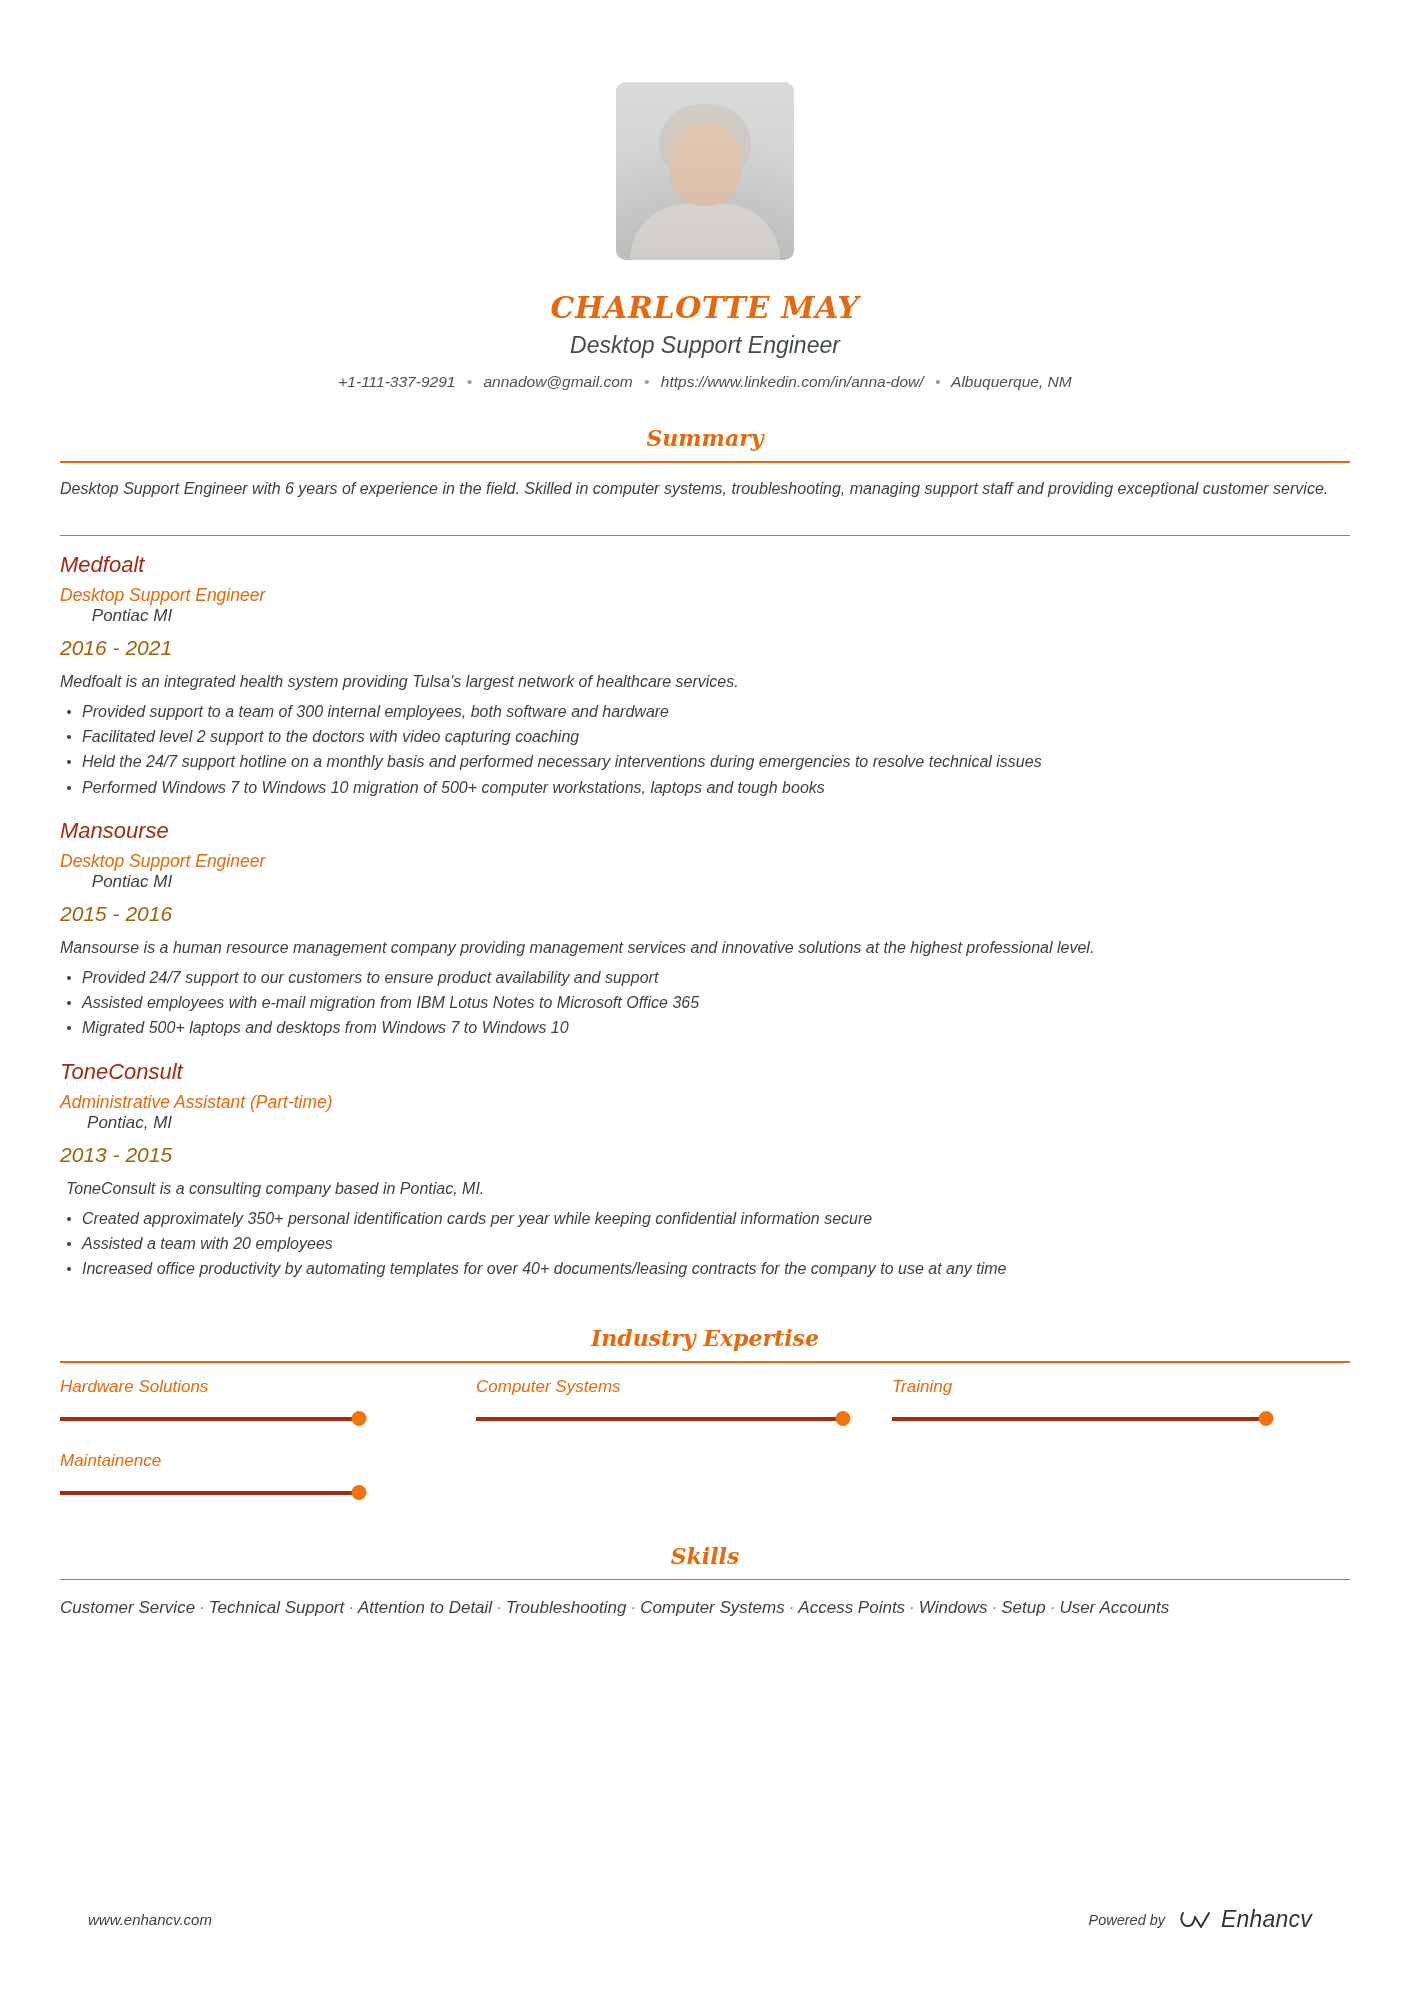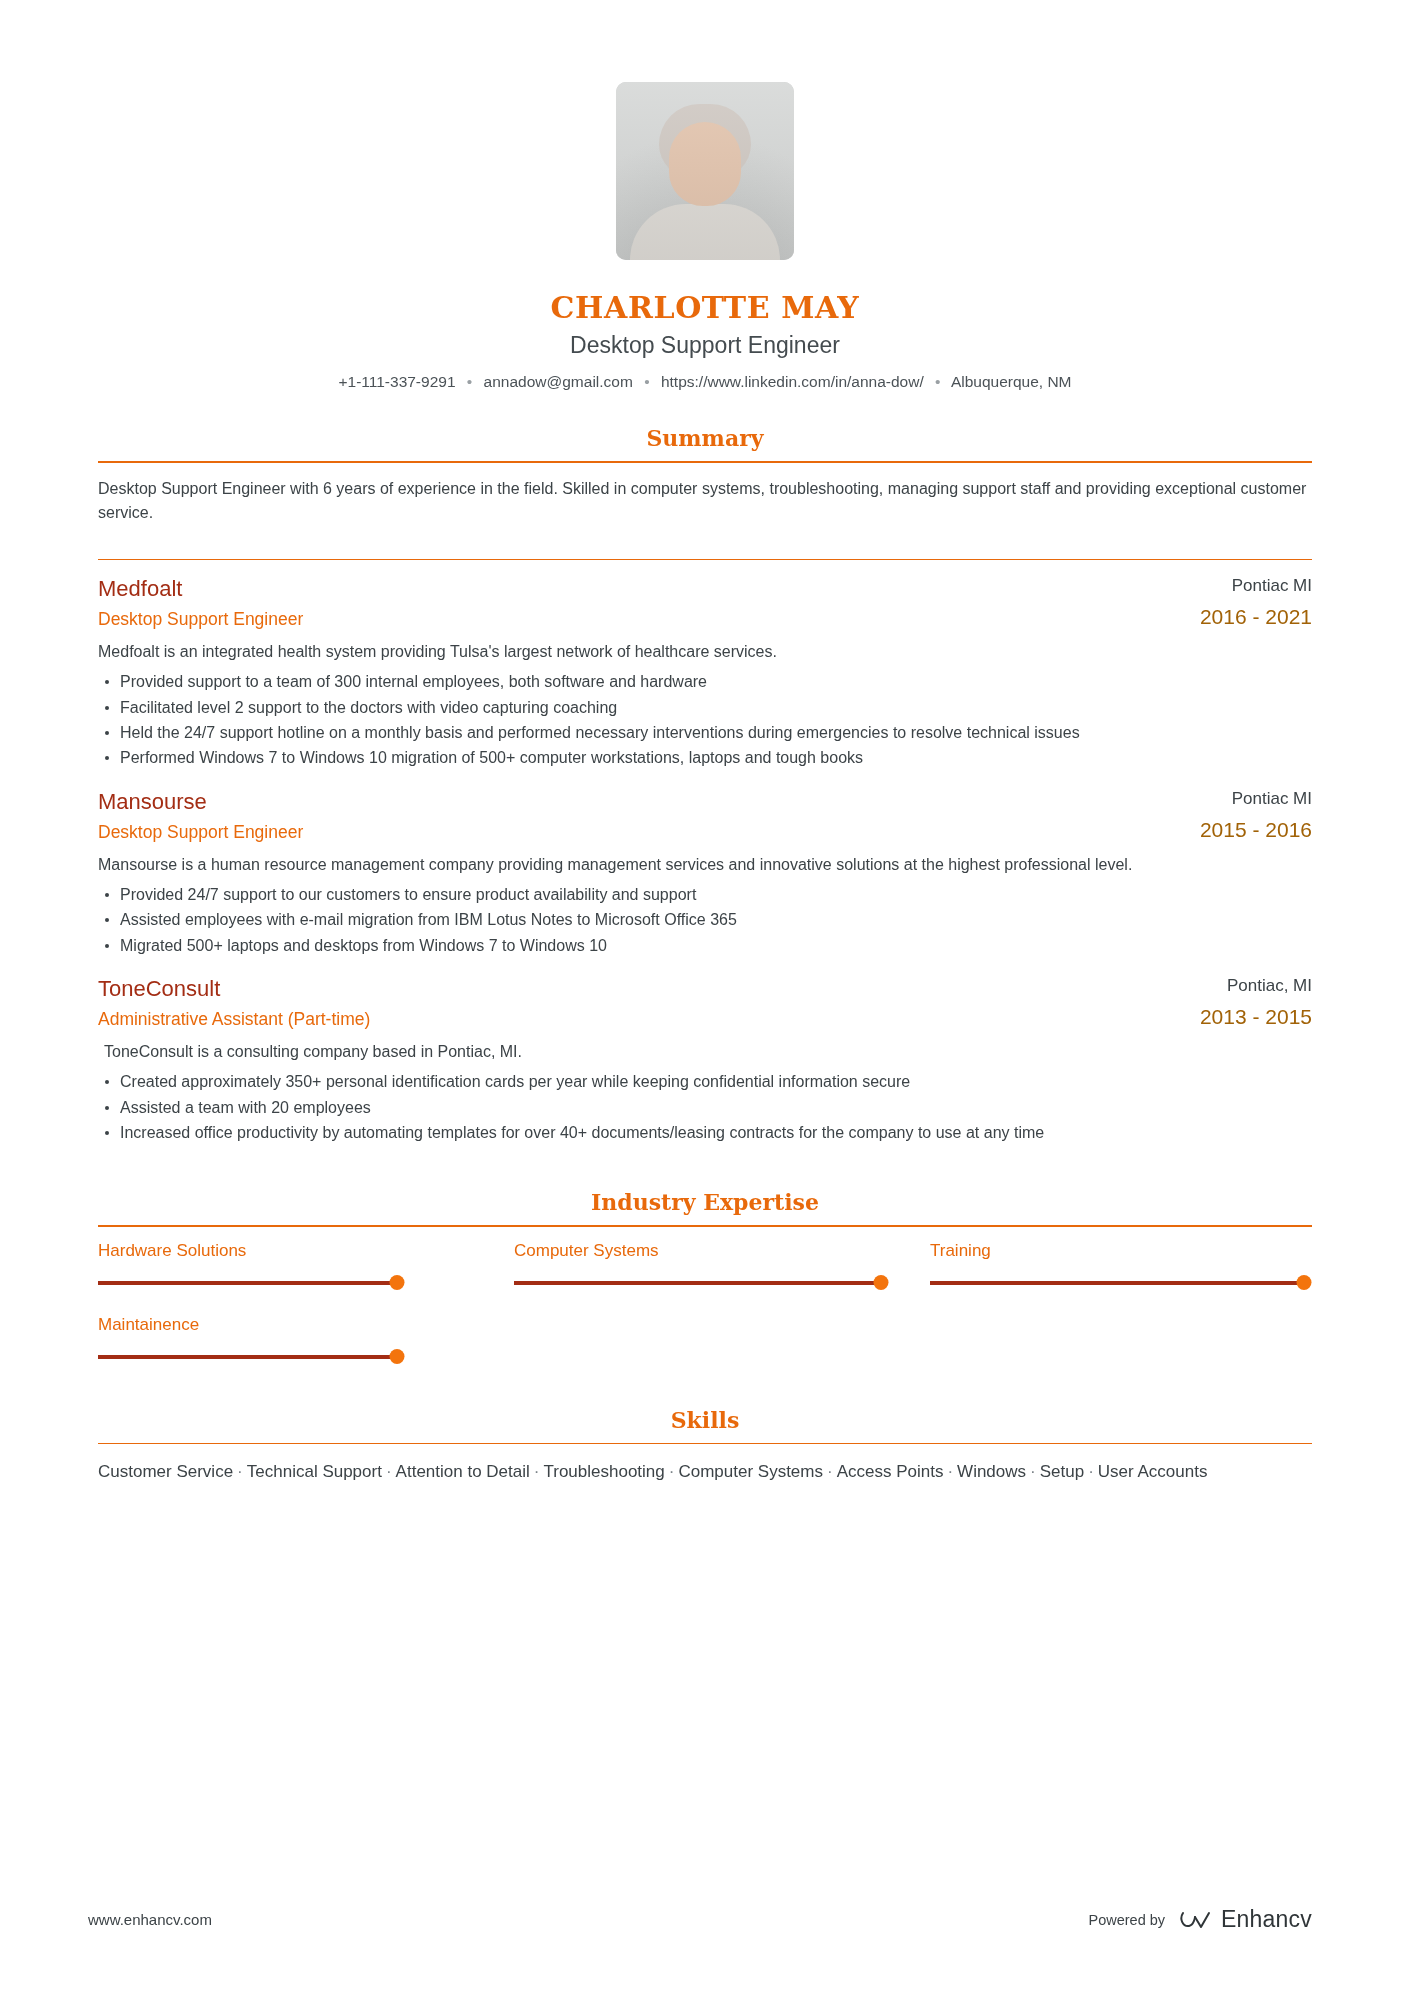--- a/index.html
+++ b/index.html
@@ -12,22 +12,23 @@
     height: 1995px;
     font-family: "Liberation Sans", sans-serif;
     color: #333333;
     position: relative;
     overflow: hidden;
   }
   .page {
     width: 1410px;
     height: 1995px;
     box-sizing: border-box;
-    padding: 0 98px;
+    padding: 0 60px;
     position: relative;
+    font-style: italic;
   }
 
   
   .photo-wrap {
     display: flex;
     justify-content: center;
     padding-top: 82px;
   }
   .photo {
     width: 178px;
@@ -133,22 +134,22 @@
     color: #3c4347;
   }
 
   
   .job {
     margin-top: 18px;
   }
   .job:first-child { margin-top: 2px; }
   .job-head {
     display: flex;
-    justify-content: space-between;
     align-items: flex-start;
+    flex-direction: column;
   }
   .job-left { }
   .company {
     font-size: 22px;
     color: #a32d14;
     line-height: 1.2;
   }
   .role {
     font-size: 17.5px;
     color: #e8690b;

